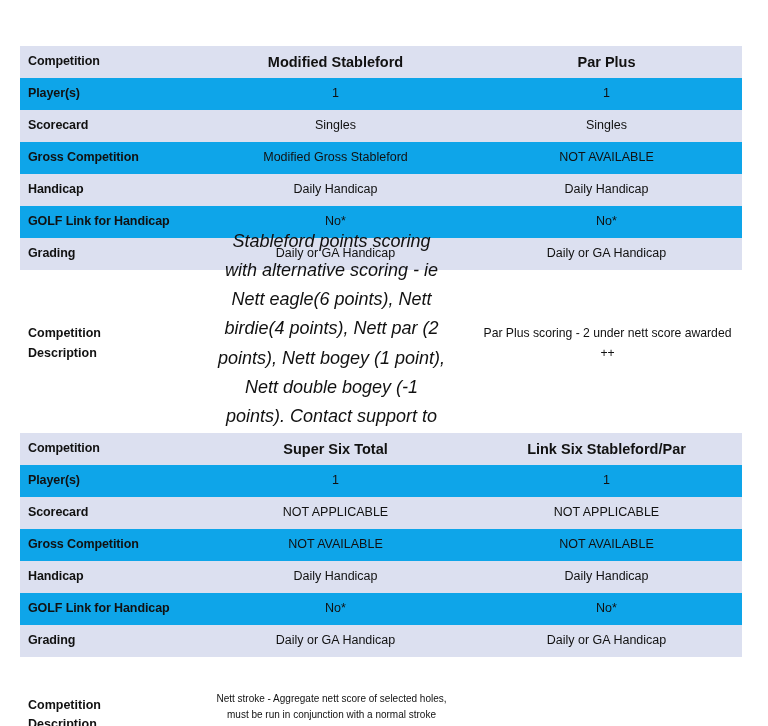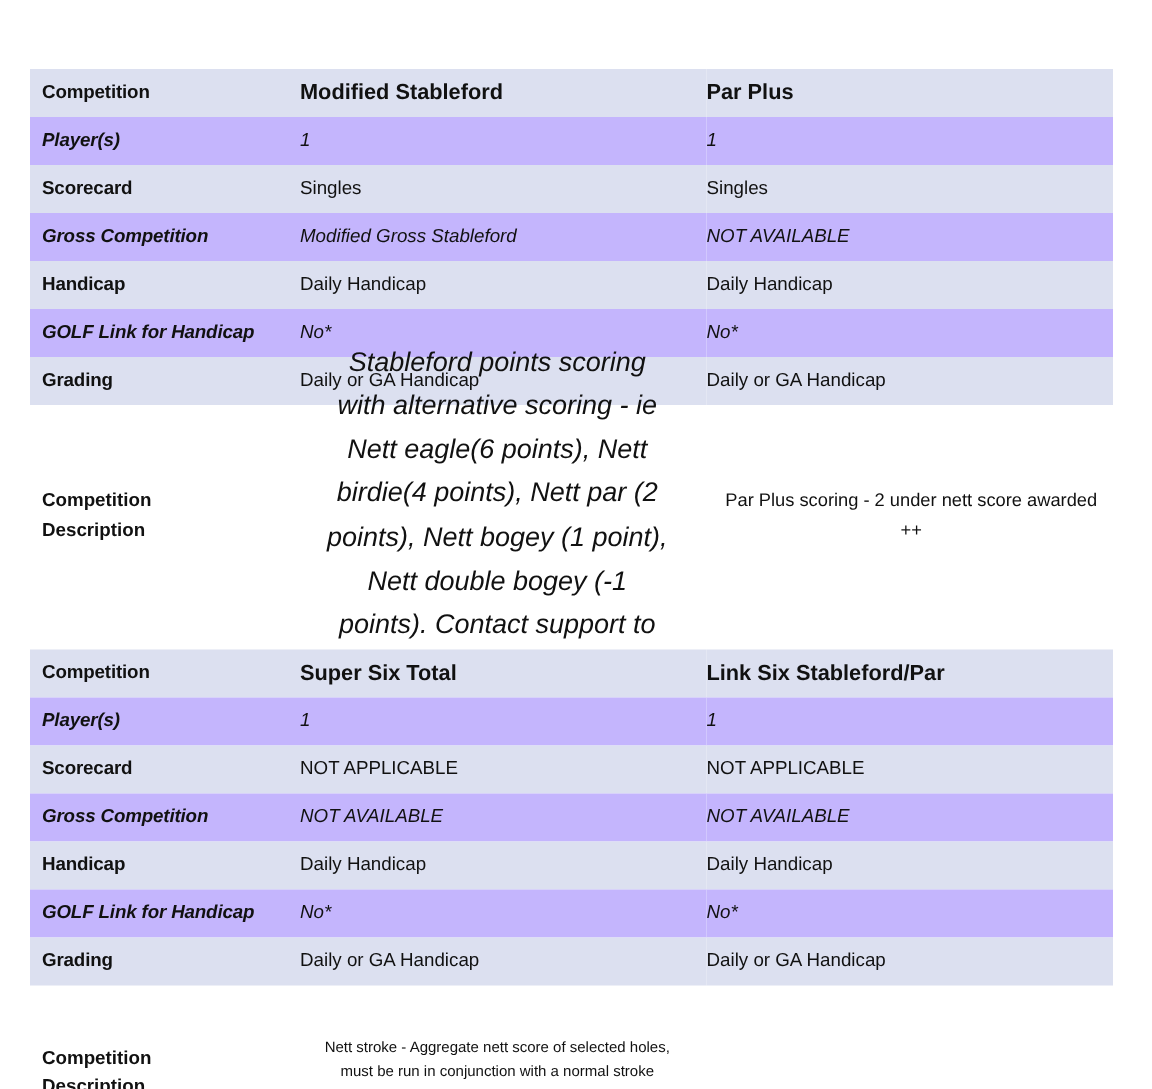--- a/index.html
+++ b/index.html
@@ -33,39 +33,40 @@
   }
 
   .comparison-table.table-one { top: 11px; }
   .comparison-table.table-two { top: 398px; }
 
   .comparison-table col.col-label { width: 180px; }
   .comparison-table col.col-a     { width: 271px; }
   .comparison-table col.col-b     { width: 271px; }
 
   .comparison-table tr.row-shaded td { background: #dce0f0; }
-  .comparison-table tr.row-plain  td { background: #c4b5fd; font-style: italic; }
+  .comparison-table tr.row-plain  td { background: #0ea5e9; }
 
   .comparison-table td {
     height: 32px;
     padding: 0 0 0 8px;
     vertical-align: middle;
     font-size: 12.5px;
     line-height: 1.25;
     border: none;
   }
 
   .comparison-table td.label-cell {
     font-weight: bold;
     text-align: left;
     padding-left: 8px;
     letter-spacing: -0.1px;
   }
 
   .comparison-table td.value-cell {
+    text-align: center;
     padding-left: 0;
     font-weight: normal;
   }
 
   .comparison-table tr.header-row td.label-cell {
     font-weight: bold;
     font-size: 12.5px;
   }
   .comparison-table tr.header-row td.value-cell {
     font-weight: bold;

